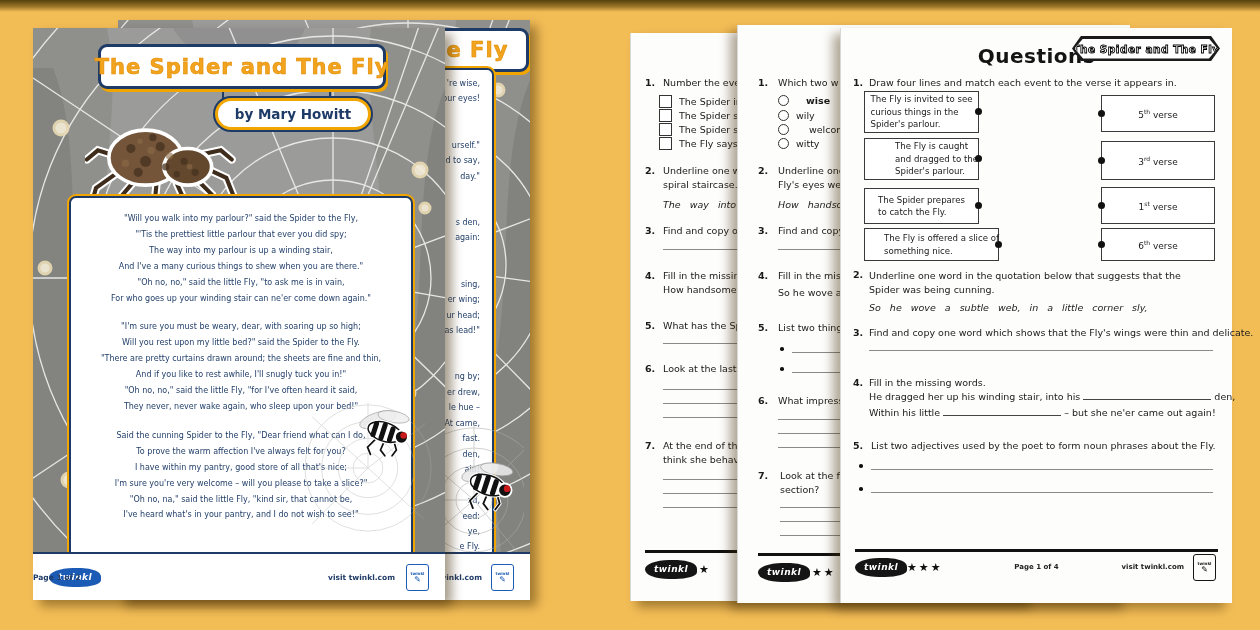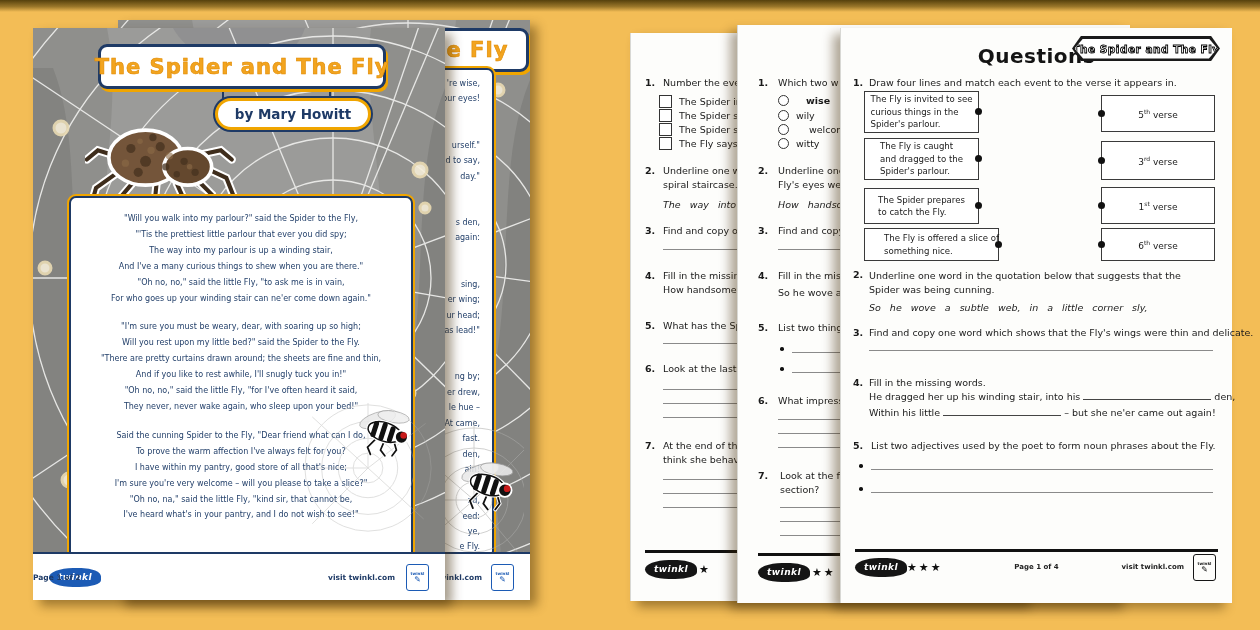--- a/index.html
+++ b/index.html
@@ -493,21 +493,21 @@
   <div class="abs qtext" style="left:28px;top:49px;">Draw four lines and match each event to the verse it appears in.</div>
 
   <div class="abs matchbox" style="left:23px;top:63px;width:113px;height:40px;">
     <div>
           <div class="mb-line">The Fly is invited to see</div>
           <div class="mb-line">curious things in the</div>
           <div class="mb-line">Spider's parlour.</div>
         </div>
     <div class="abs match-dot" style="right:-4px;top:16px;"></div>
   </div>
-  <div class="abs matchbox" style="left:23px;top:110px;width:113px;height:40px;">
+  <div class="abs matchbox" style="left:23px;top:110px;width:113px;height:40px;align-items:flex-end;">
     <div>
           <div class="mb-line">The Fly is caught</div>
           <div class="mb-line">and dragged to the</div>
           <div class="mb-line">Spider's parlour.</div>
         </div>
     <div class="abs match-dot" style="right:-4px;top:16px;"></div>
   </div>
   <div class="abs matchbox" style="left:23px;top:160px;width:113px;height:34px;">
     <div>
           <div class="mb-line">The Spider prepares</div>

